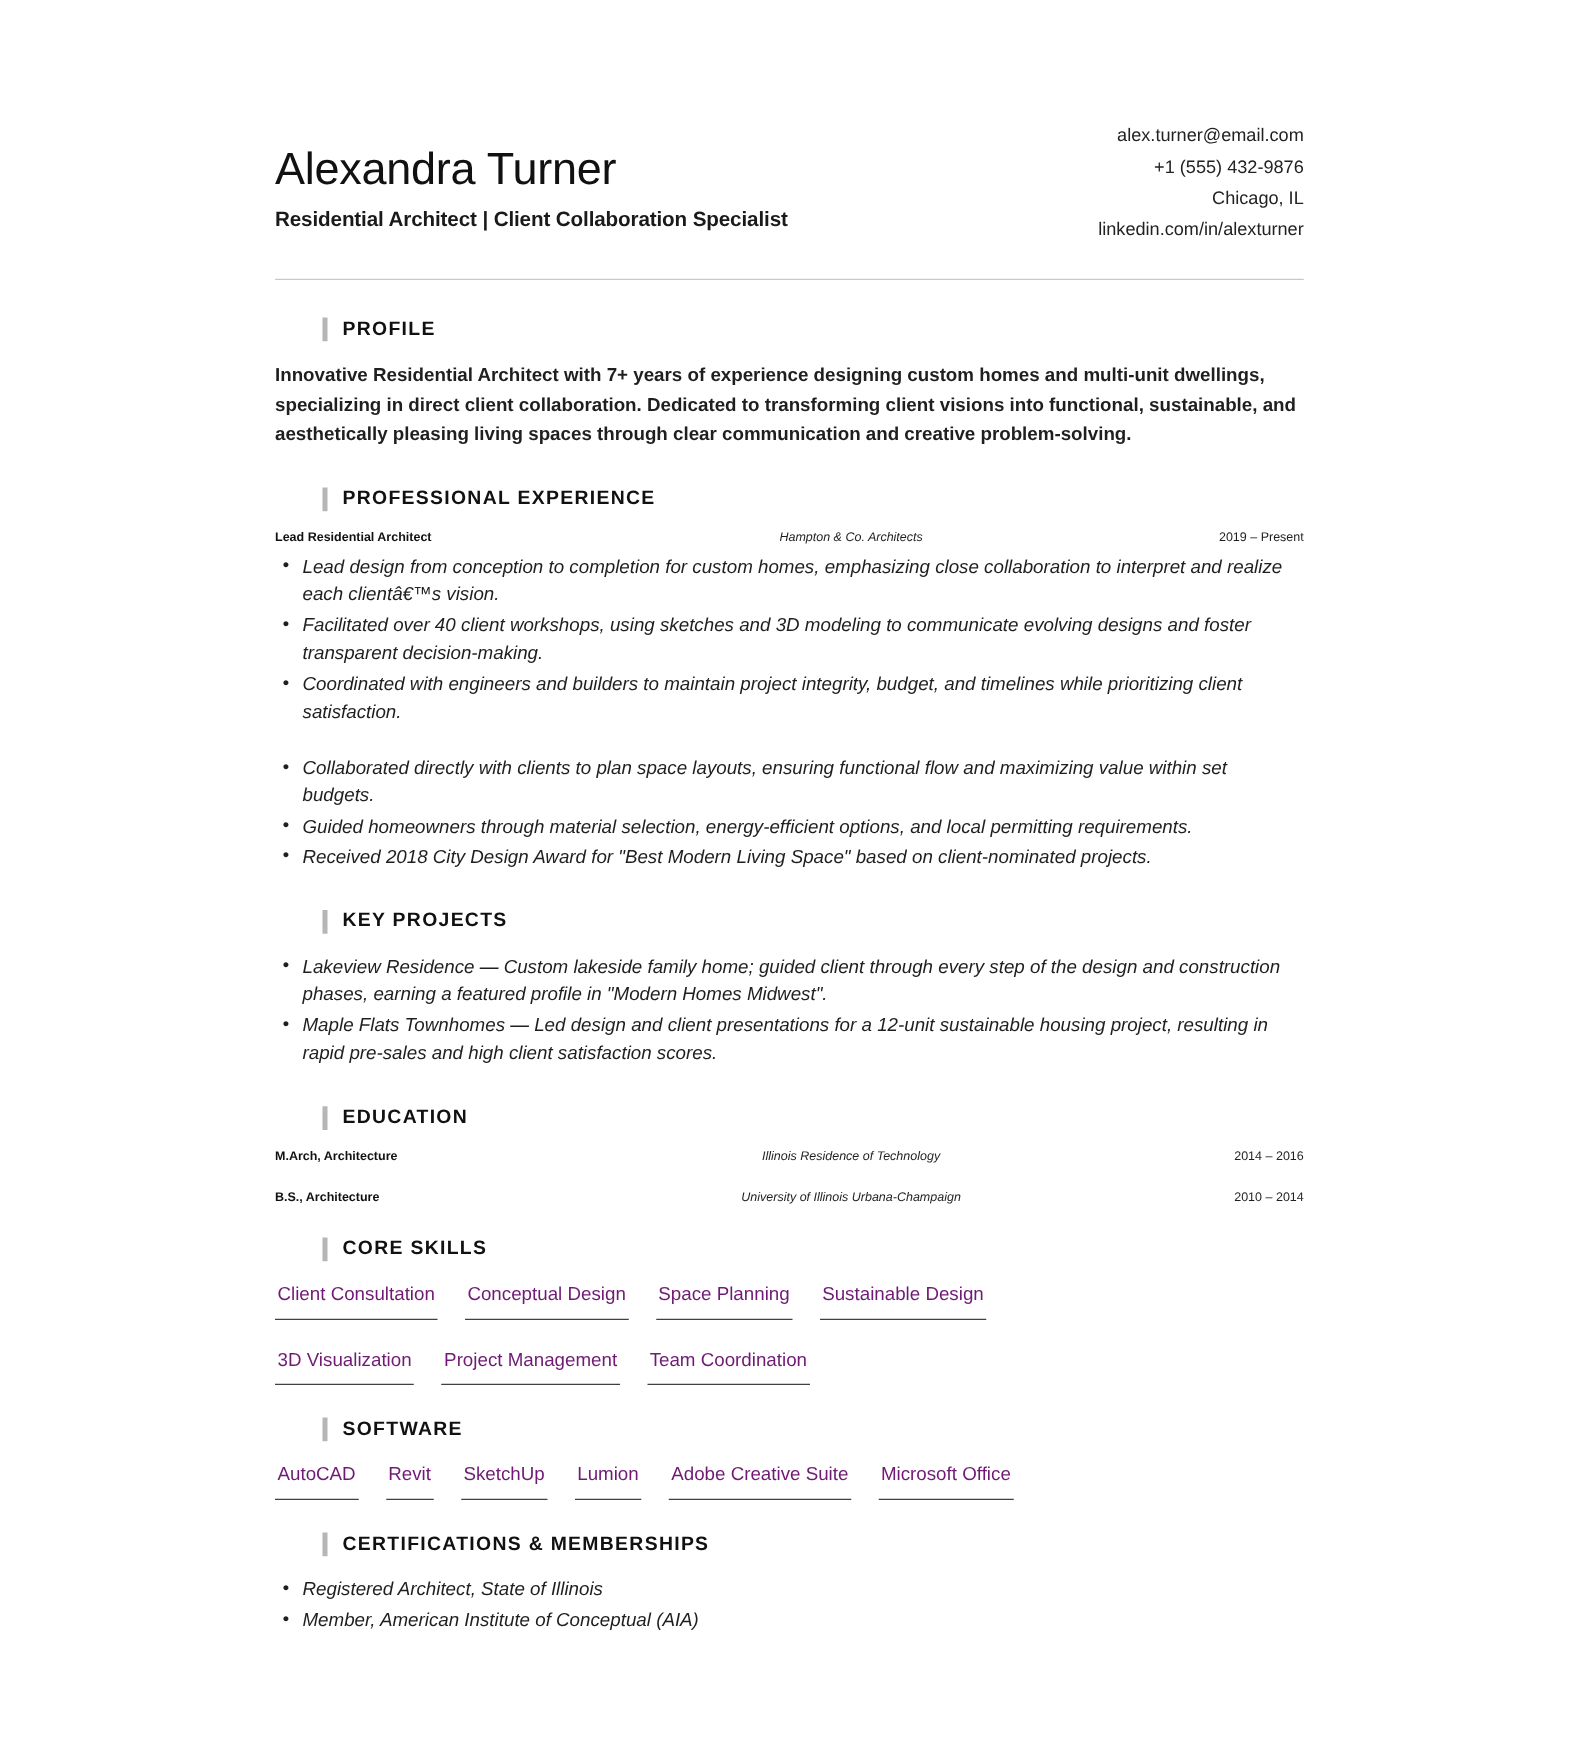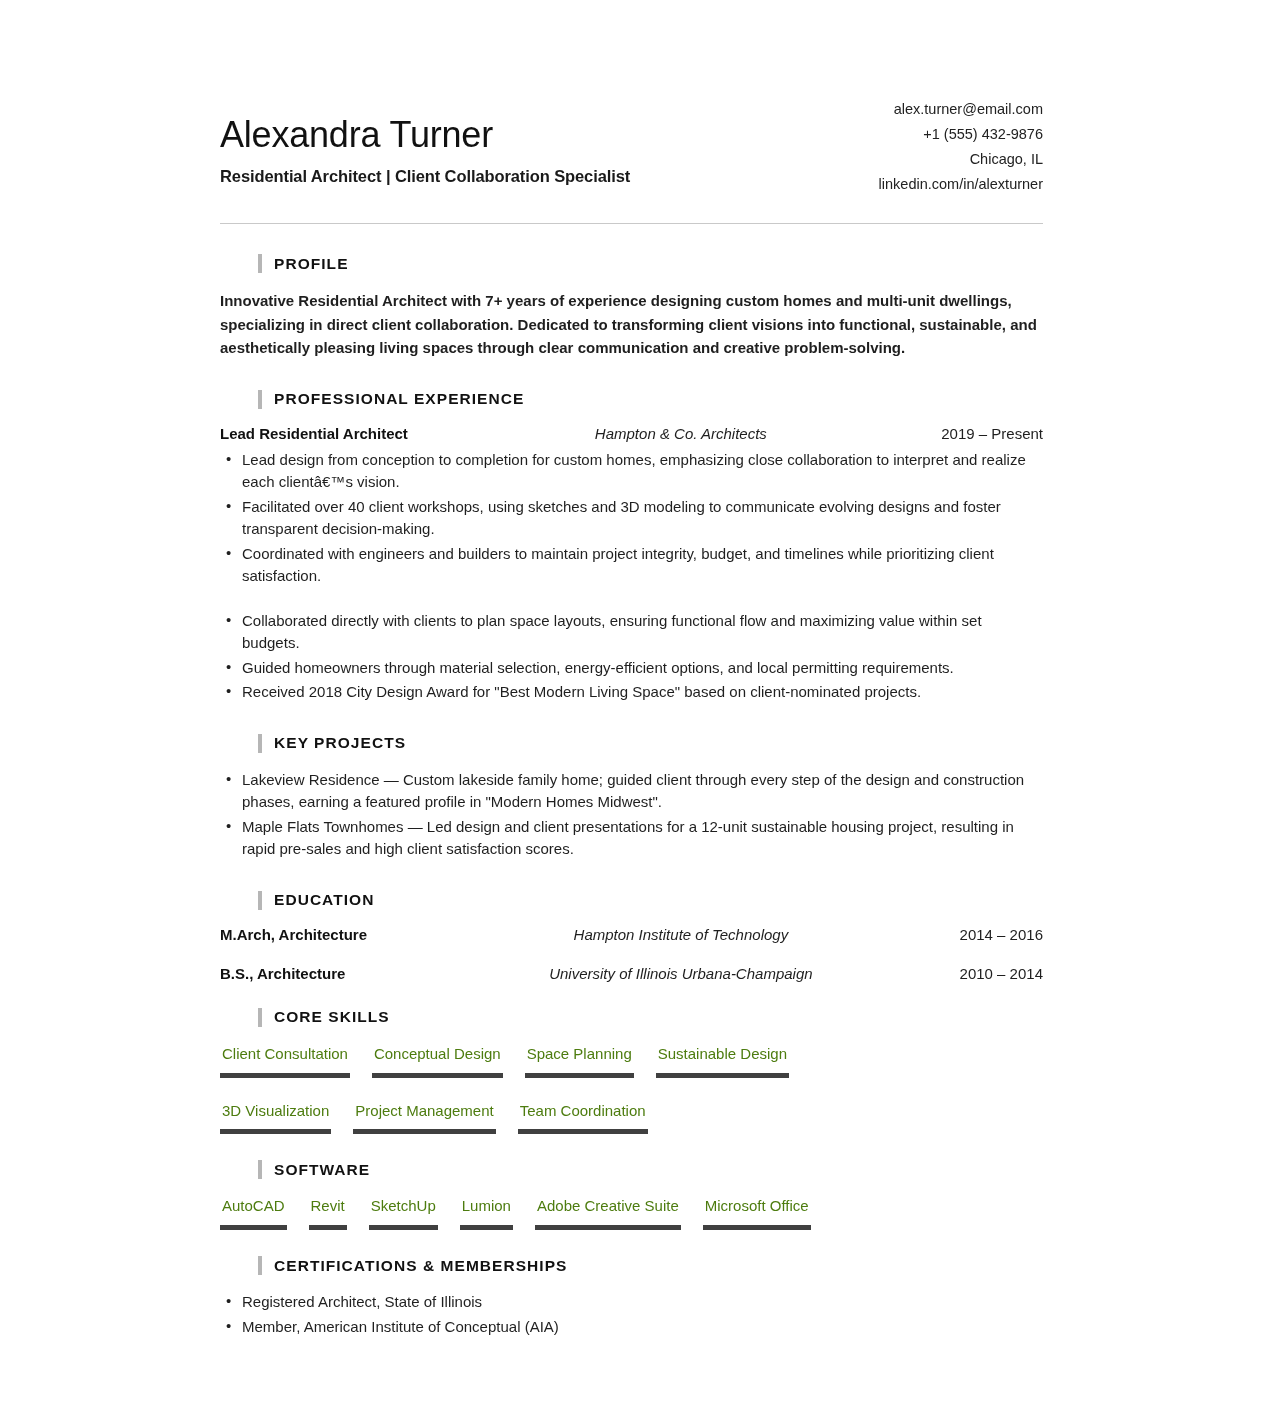--- a/index.html
+++ b/index.html
@@ -90,21 +90,21 @@
     line-height: 1.57;
     color: #1f1f1f;
     margin: 0;
     font-weight: bold;
   }
 
   
   .entry-row {
     display: flex;
     align-items: baseline;
-    font-size: 15px;
+    font-size: 10px;
     margin-bottom: 7px;
   }
   .entry-role {
     flex: 0 0 36%;
     font-weight: bold;
     color: #111111;
   }
   .entry-org {
     flex: 1 1 auto;
     text-align: center;
@@ -122,20 +122,21 @@
     padding-left: 22px;
     list-style: none;
   }
   ul.bullets li {
     position: relative;
     font-size: 15px;
     line-height: 1.5;
     color: #1f1f1f;
     margin-bottom: 2px;
     padding-left: 0;
+    font-style: italic;
   }
   ul.bullets li::before {
     content: "\2022";
     position: absolute;
     left: -16px;
     top: -1px;
     font-size: 15px;
     color: #1f1f1f;
   }
 
@@ -147,22 +148,22 @@
 
   
   .tags {
     display: flex;
     flex-wrap: wrap;
     gap: 19px 22px;
     margin-top: 2px;
   }
   .tag {
     font-size: 15px;
-    color: #4d7c0f;
-    border-bottom: 5px solid #404040;
+    color: #701a75;
+    border-bottom: 1px solid #404040;
     padding: 2px 2px 9px 2px;
     line-height: 1.25;
     white-space: nowrap;
   }
   .tags.skills { gap: 22px 22px; max-width: 700px; }
 </style>
 </head>
 <body>
 
 <div class="page">
@@ -228,21 +229,21 @@
     </ul>
   </div>
 
   <div class="section">
     <div class="section-heading">
       <span class="section-bar"></span>
       <span class="section-title">EDUCATION</span>
     </div>
     <div class="edu-row entry-row">
       <span class="entry-role">M.Arch, Architecture</span>
-      <span class="entry-org">Hampton Institute of Technology</span>
+      <span class="entry-org">Illinois Residence of Technology</span>
       <span class="entry-dates">2014 – 2016</span>
     </div>
     <div class="edu-row entry-row">
       <span class="entry-role">B.S., Architecture</span>
       <span class="entry-org">University of Illinois Urbana-Champaign</span>
       <span class="entry-dates">2010 – 2014</span>
     </div>
   </div>
 
   <div class="section tight">

